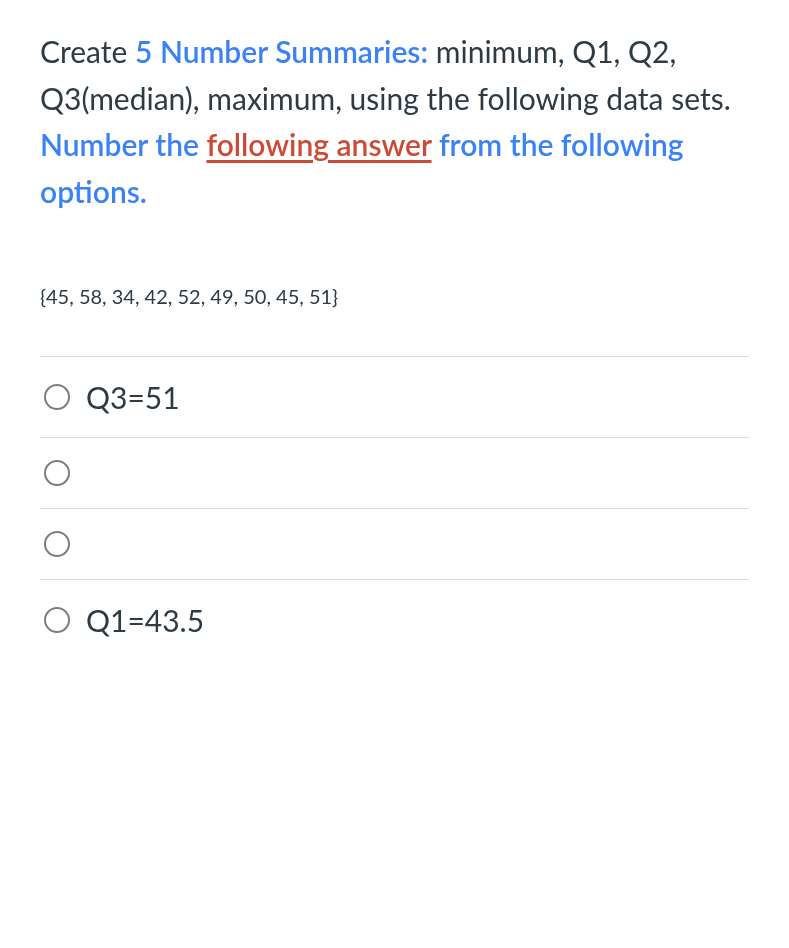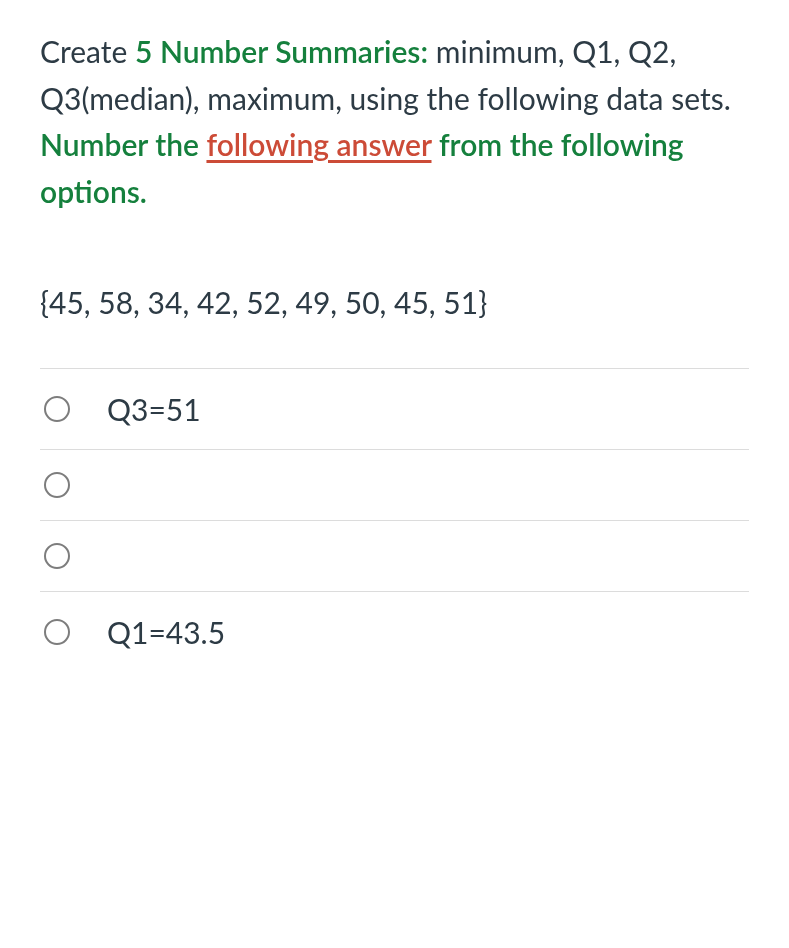--- a/index.html
+++ b/index.html
@@ -16,45 +16,45 @@
     }
     .question-stem {
       font-size: 30px;
       line-height: 1.55;
       color: #2d3b45;
       margin-bottom: 70px;
       font-weight: 400;
     }
     .question-stem .bold {
       font-weight: 600;
-      color: #15803d;
+      color: #3b82f6;
     }
     .question-stem .incorrect {
       color: #cc4b37;
       font-weight: 600;
       text-decoration: underline;
       text-decoration-color: #cc4b37;
       text-underline-offset: 4px;
     }
     .data-set {
-      font-size: 30px;
+      font-size: 20px;
       color: #2d3b45;
       margin-bottom: 48px;
       font-weight: 400;
     }
     .options {
       display: flex;
       flex-direction: column;
     }
     .option {
       display: flex;
       align-items: center;
       padding: 22px 4px;
       border-top: 1px solid #dcdcdc;
-      gap: 37px;
+      gap: 16px;
       cursor: pointer;
     }
     .radio {
       width: 26px;
       height: 26px;
       border: 2.5px solid #7d7d7d;
       border-radius: 50%;
       flex-shrink: 0;
       background: #fff;
     }

